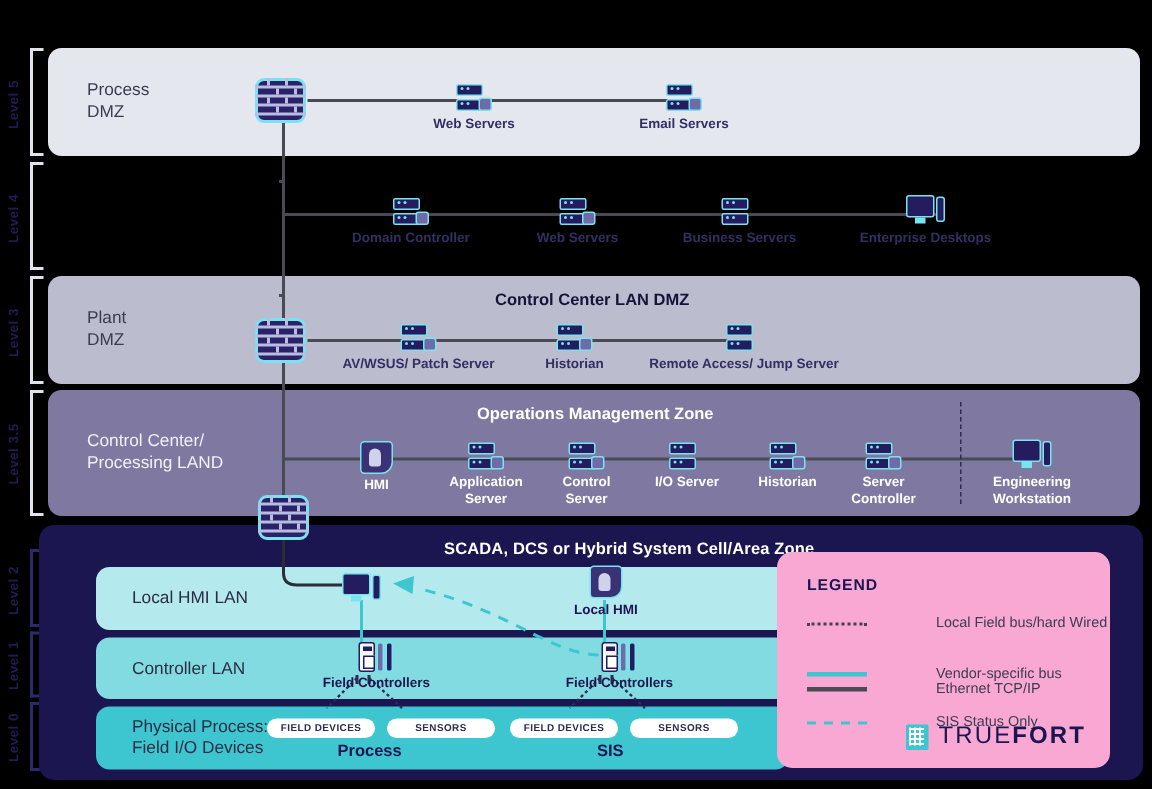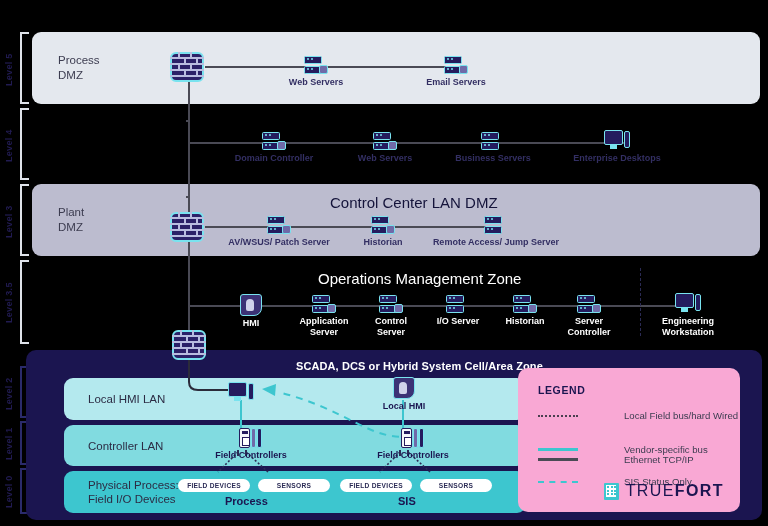--- a/index.html
+++ b/index.html
@@ -69,21 +69,21 @@
   .lane-phys { background: #3dc6cf; }
   .lane-label {
     position: absolute; left: 24px; top: 50%;
     transform: translateY(-50%);
     font-size: 11.5px; line-height: 14px; white-space: pre-line;
     color: #2c2c44;
   }
 
   
   .zone-banner {
-    position: absolute; font-size: 15px; font-weight: normal;
+    position: absolute; font-size: 11px; font-weight: bold;
     color: #14133a; white-space: nowrap;
   }
   .zone-banner.light { color: #ffffff; }
 
   
   .node { position: absolute; text-align: center; }
   .node-label {
     font-size: 9px; line-height: 10.5px; color: #332f63;
     white-space: pre-line; font-weight: 600;
     margin-top: 2px;
@@ -264,20 +264,24 @@
     <div class="zone-label">Process
 DMZ</div>
   </div>
 
 
   <div class="band band-plant" style="top:184px; height:72px;">
     <div class="zone-label">Plant
 DMZ</div>
   </div>
 
+  <div class="band band-control" style="top:260px; height:84px;">
+    <div class="zone-label">Control Center/
+Processing LAND</div>
+  </div>
 
   <div class="scada">
     <div class="scada-title">SCADA, DCS or Hybrid System Cell/Area Zone</div>
 
     <div class="lane lane-hmi" style="top:28px;  height:42px;">
       <div class="lane-label">Local HMI LAN</div>
     </div>
     <div class="lane lane-ctrl" style="top:75px;  height:41px;">
       <div class="lane-label">Controller LAN</div>
     </div>

